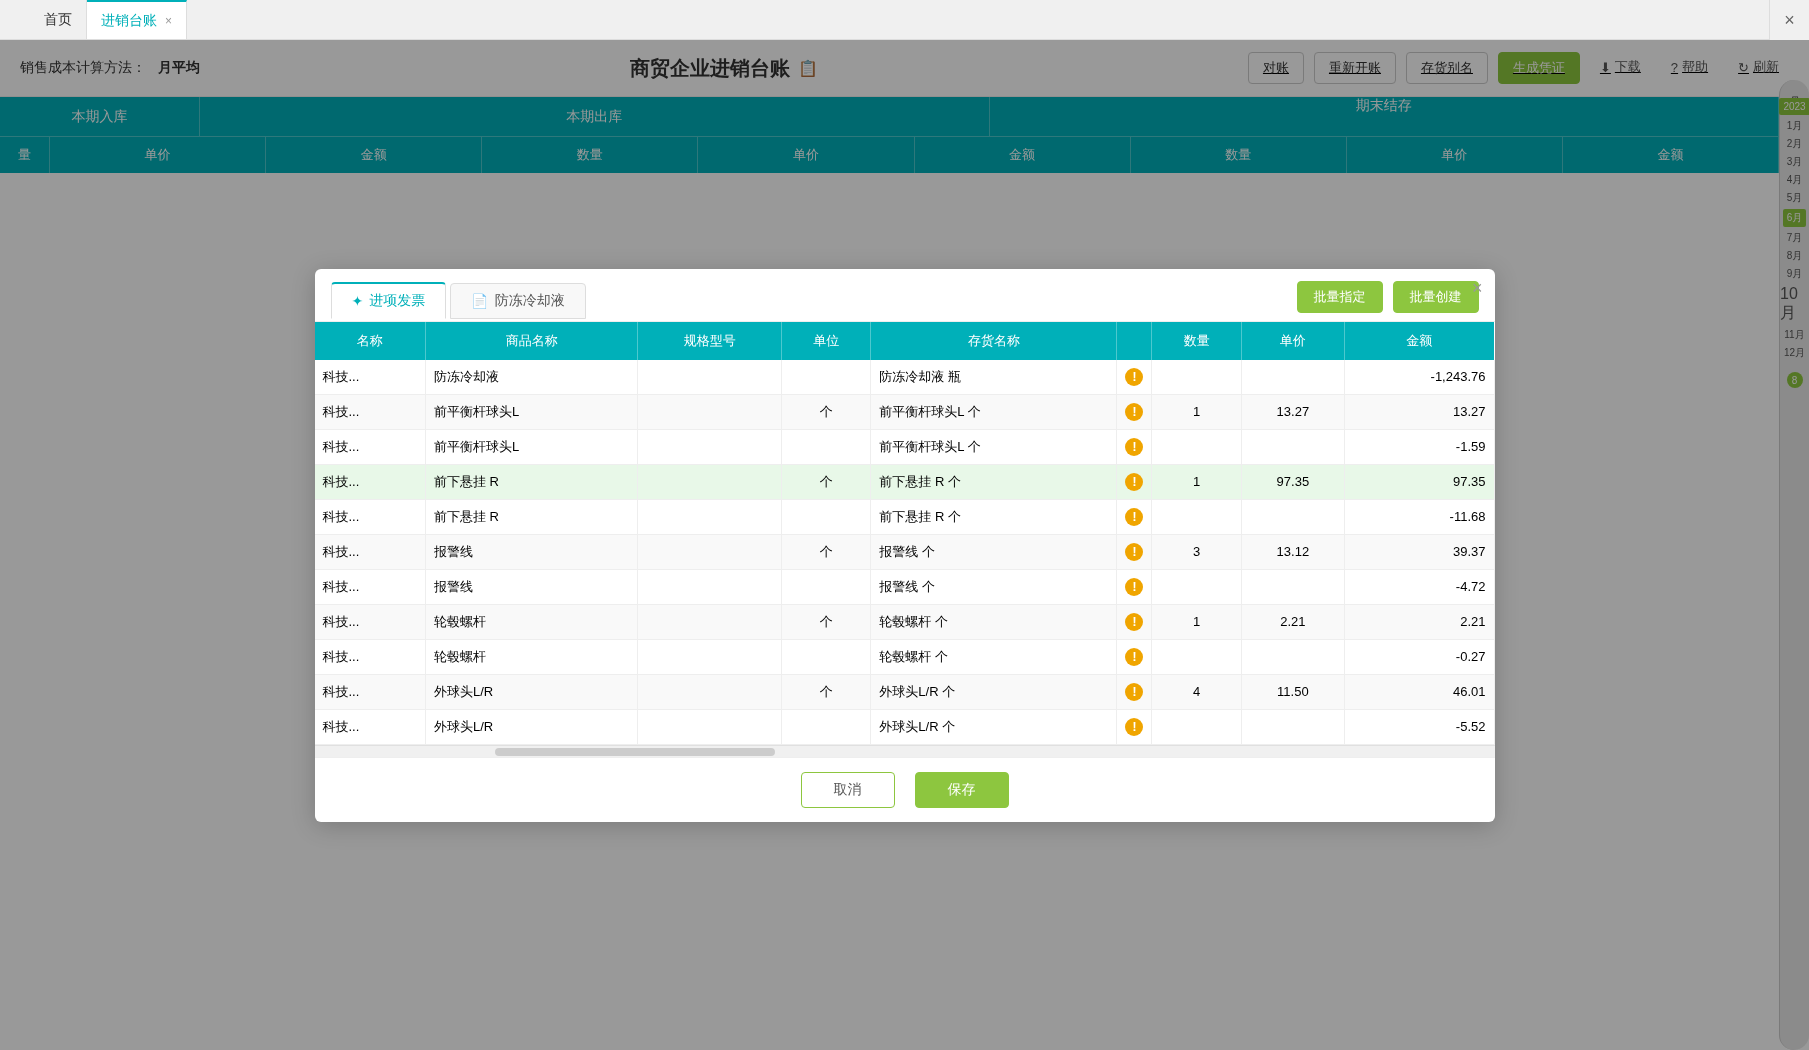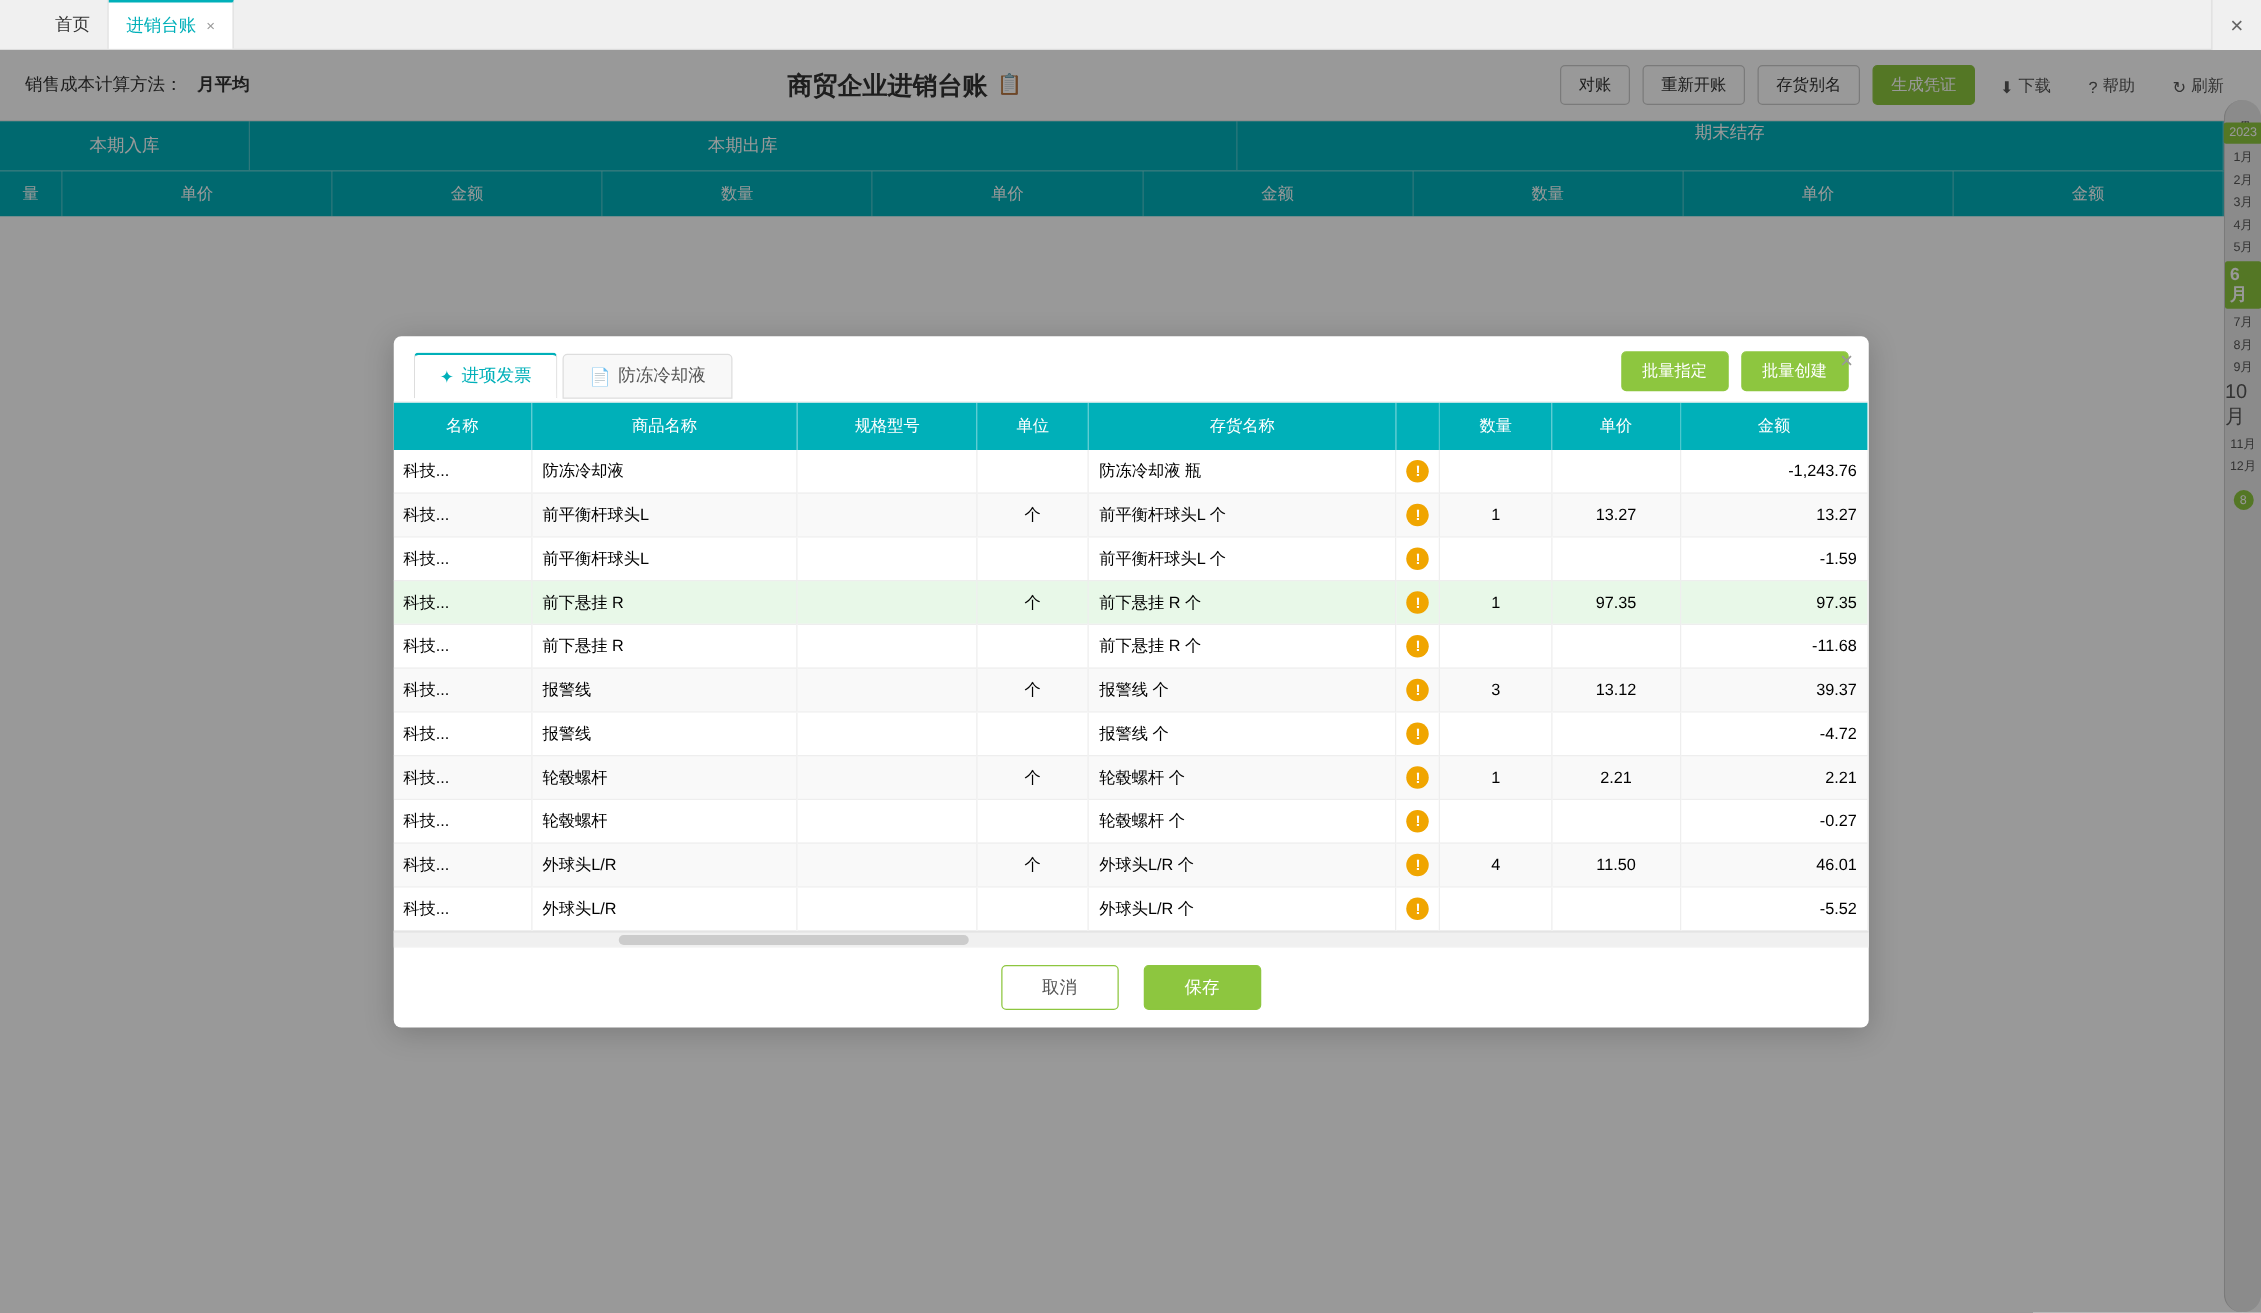--- a/index.html
+++ b/index.html
@@ -77,22 +77,23 @@
     .toolbar-title {
       font-size: 20px;
       font-weight: bold;
       color: #333;
       display: flex;
       align-items: center;
       gap: 8px;
     }
     .toolbar-right {
       display: flex;
-      align-items: flex-end;
+      align-items: flex-start;
       gap: 10px;
+      text-decoration: underline;
     }
     .btn {
       padding: 6px 14px;
       border-radius: 4px;
       border: 1px solid #ccc;
       background: #fff;
       font-size: 13px;
       cursor: pointer;
       color: #333;
     }
@@ -363,21 +364,21 @@
   </div>
 
   <div style="position:absolute; right:0; top:40px; width:30px; background:#e8e8e8; height:calc(100% - 40px); border-left:1px solid #ccc; display:flex; flex-direction:column; align-items:center; z-index:1;border-radius:15px;">
     <div style="writing-mode:vertical-rl; font-size:11px; color:#555; padding:8px 0;">月份出</div>
     <div style="background:#8dc63f; color:#fff; font-size:10px; padding:3px 4px; border-radius:2px; margin:2px 0;">2023</div>
     <div style="font-size:10px; color:#555; padding:2px 0;">1月</div>
     <div style="font-size:10px; color:#555; padding:2px 0;">2月</div>
     <div style="font-size:10px; color:#555; padding:2px 0;">3月</div>
     <div style="font-size:10px; color:#555; padding:2px 0;">4月</div>
     <div style="font-size:10px; color:#555; padding:2px 0;">5月</div>
-    <div style="background:#8dc63f; color:#fff; font-size:14px; padding:2px 4px; border-radius:2px; margin:2px 0;font-weight:bold;">6月</div>
+    <div style="background:#8dc63f; color:#fff; font-size:10px; padding:2px 4px; border-radius:2px; margin:2px 0;">6月</div>
     <div style="font-size:10px; color:#555; padding:2px 0;">7月</div>
     <div style="font-size:10px; color:#555; padding:2px 0;">8月</div>
     <div style="font-size:10px; color:#555; padding:2px 0;">9月</div>
     <div style="font-size:16px; color:#555; padding:2px 0;">10月</div>
     <div style="font-size:10px; color:#555; padding:2px 0;">11月</div>
     <div style="font-size:10px; color:#555; padding:2px 0;">12月</div>
     <div style="background:#8dc63f; width:16px; height:16px; border-radius:50%; margin-top:10px; display:flex; align-items:center; justify-content:center; color:#fff; font-size:10px;">8</div>
   </div>
 
   <div class="modal-overlay">

